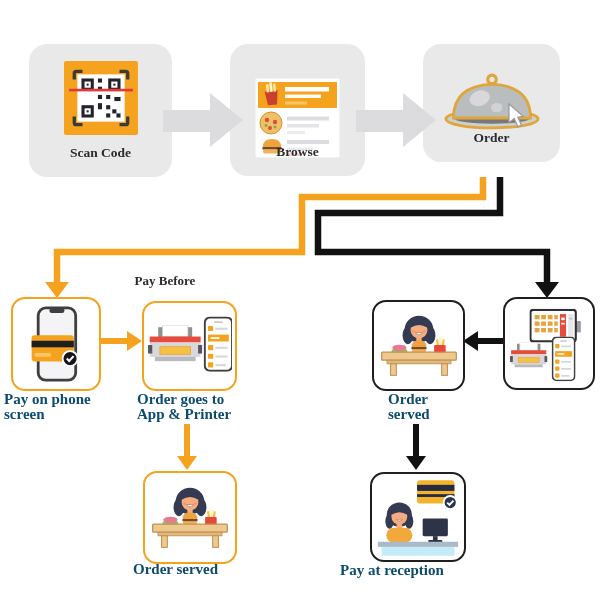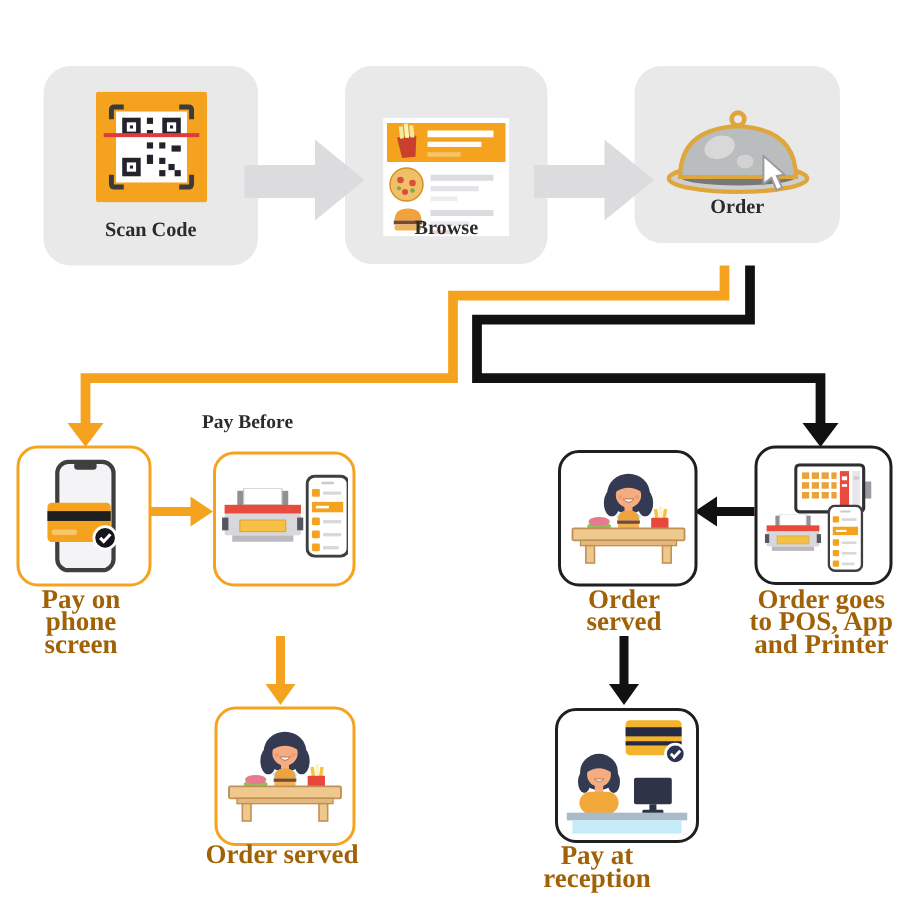--- a/index.html
+++ b/index.html
@@ -17,22 +17,22 @@
     font-size:13.5px;font-weight:700;color:#2b2b2b;
   }
   
   .flow-box{
     position:absolute;background:#ffffff;border-radius:14px;
     display:flex;align-items:center;justify-content:center;
   }
   .flow-box.orange{border:2.5px solid #f5a31e;}
   .flow-box.black{border:2.5px solid #1f1f1f;}
   .caption{
-    position:absolute;text-align:center;font-size:18px;font-weight:700;
-    color:#a16207;line-height:15px;
+    position:absolute;text-align:left;font-size:15px;font-weight:700;
+    color:#0c4a6e;line-height:15px;
   }
   .branch-label{
     position:absolute;text-align:center;font-size:13px;font-weight:700;color:#2b2b2b;
   }
   svg{display:block;}
   #overlay{position:absolute;left:0;top:0;pointer-events:none;}
 </style>
 </head>
 <body>
 
@@ -295,41 +295,41 @@
         <use href="#sym-phone-card"></use>
       </svg>
   </div>
   <div class="caption" style="left:4px;top:392px;width:100px;">Pay on phone screen</div>
 
   <div class="flow-box orange" style="left:142px;top:301px;width:91px;height:86px;">
     <svg width="84" height="73">
         <use href="#sym-printer-phone"></use>
       </svg>
   </div>
+  <div class="caption" style="left:137px;top:392px;width:100px;">Order goes to App &amp; Printer</div>
 
   <div class="flow-box orange" style="left:143px;top:471px;width:90px;height:89px;">
     <svg width="80" height="70">
         <use href="#sym-diner"></use>
       </svg>
   </div>
   <div class="caption" style="left:133px;top:562px;width:110px;">Order served</div>
 
   <div class="flow-box black" style="left:372px;top:300px;width:89px;height:87px;">
     <svg width="80" height="70">
         <use href="#sym-diner"></use>
       </svg>
   </div>
   <div class="caption" style="left:388px;top:392px;width:56px;">Order served</div>
 
   <div class="flow-box black" style="left:503px;top:297px;width:88px;height:89px;">
     <svg width="80" height="77">
         <use href="#sym-pos-set"></use>
       </svg>
   </div>
-  <div class="caption" style="left:499px;top:392px;width:97px;">Order goes to POS, App and Printer</div>
 
   <div class="flow-box black" style="left:370px;top:472px;width:92px;height:86px;">
     <svg width="84" height="77">
         <use href="#sym-reception"></use>
       </svg>
   </div>
   <div class="caption" style="left:340px;top:563px;width:116px;">Pay at reception</div>
 
 </div>
 

